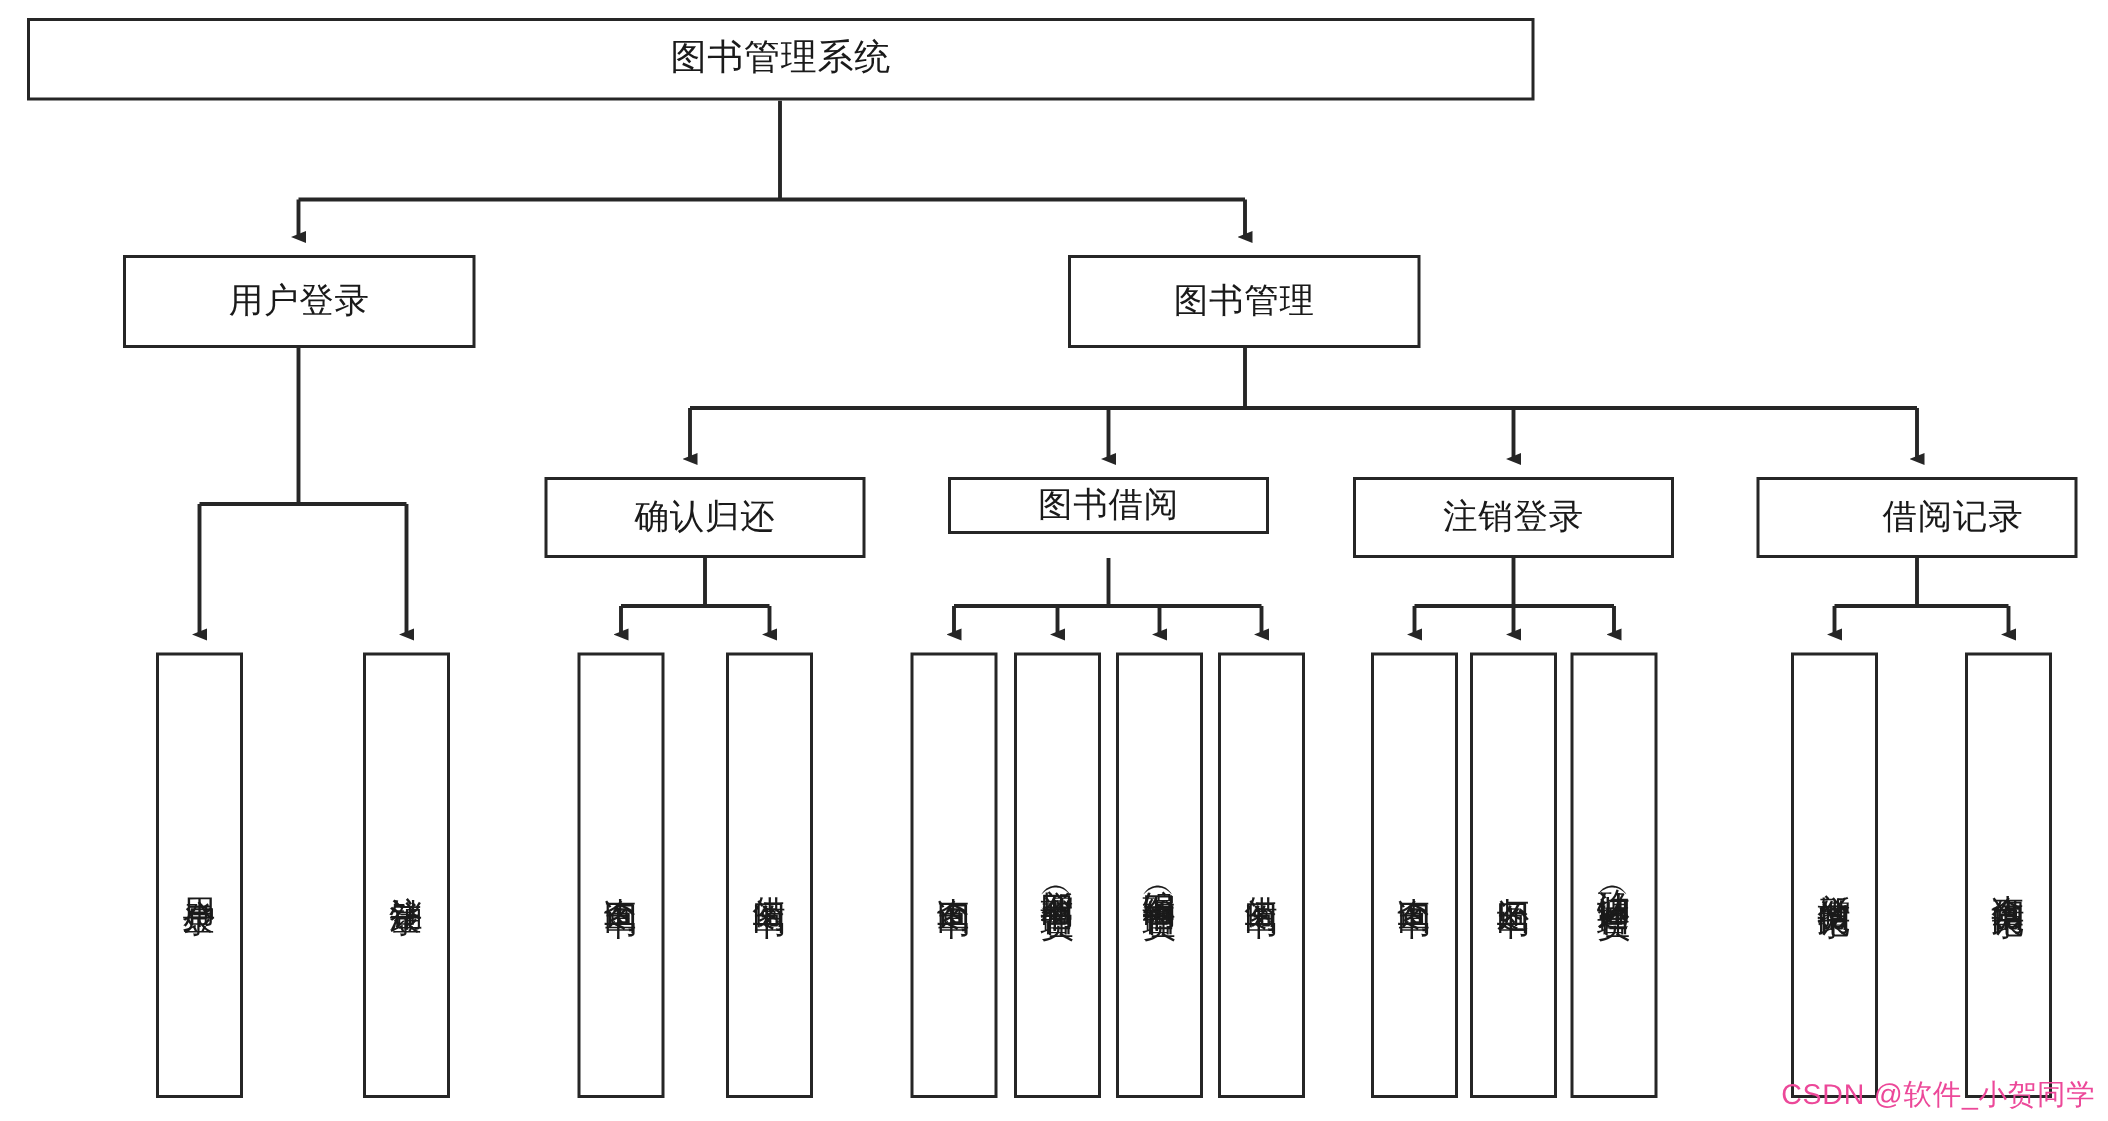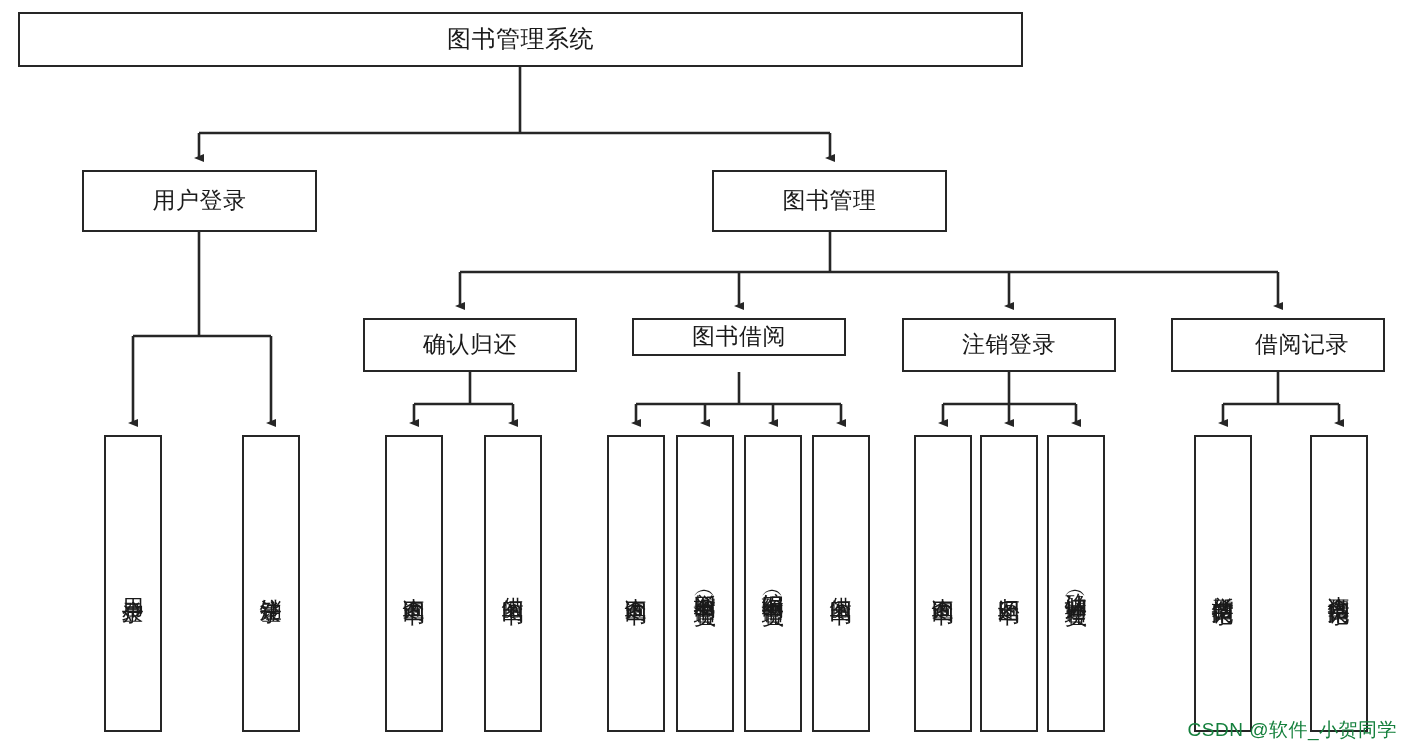--- a/index.html
+++ b/index.html
@@ -51,21 +51,21 @@
     letter-spacing: 2px;
   }
   #root-node {
     font-size: 24px;
   }
   #watermark {
     position: absolute;
     right: 8px;
     bottom: 4px;
     font-size: 19px;
-    color: #15803d;
+    color: #ec4899;
     white-space: nowrap;
     letter-spacing: 0.5px;
     pointer-events: none;
   }
 </style>
 </head>
 <body>
 
 <div id="canvas">
 

